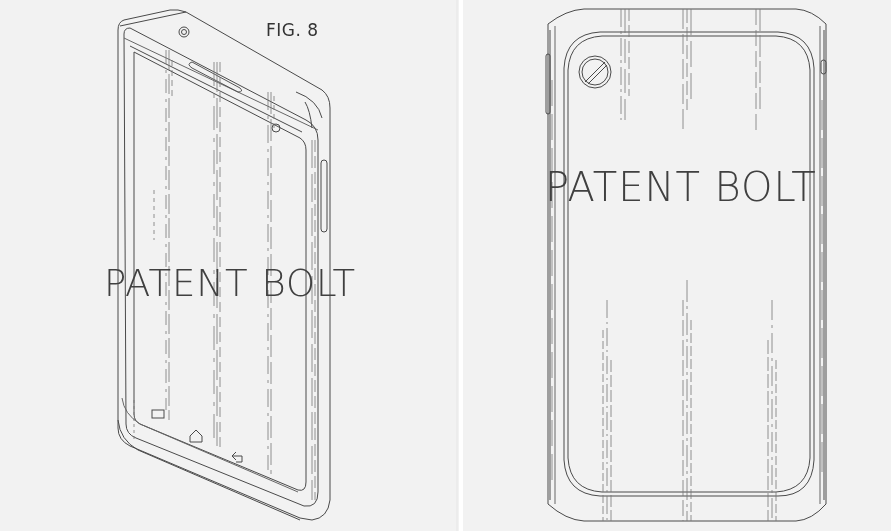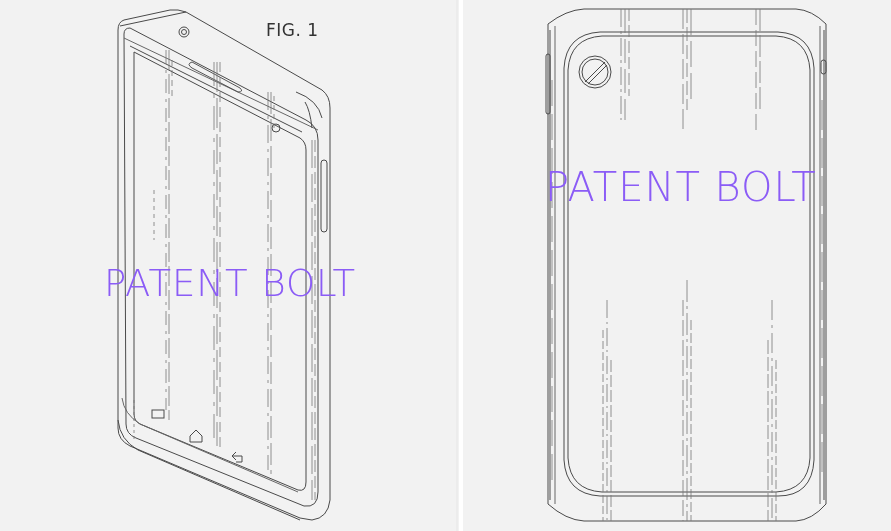--- a/index.html
+++ b/index.html
@@ -4,21 +4,21 @@
 <style>
   html,body{margin:0;padding:0;}
   body{width:891px;height:531px;overflow:hidden;background:#f2f2f2;position:relative;font-family:"DejaVu Sans",sans-serif;}
   .panel{position:absolute;top:0;height:531px;background:#f2f2f2;overflow:hidden;}
   #left{left:0;width:458px;}
   #right{left:464px;width:427px;}
   .divider{position:absolute;top:0;left:459px;width:4px;height:531px;background:#ffffff;}
   .divider-faint{position:absolute;top:0;left:456px;width:2px;height:531px;background:#ececec;}
   svg{position:absolute;left:0;top:0;}
   .fig-label{position:absolute;left:266px;top:20px;font-size:17px;color:#333;letter-spacing:0.5px;font-family:"DejaVu Sans",sans-serif;}
-  .wm{position:absolute;color:#8b5cf6;font-family:"DejaVu Sans",sans-serif;font-weight:300;letter-spacing:1px;white-space:nowrap;}
+  .wm{position:absolute;color:#404040;font-family:"DejaVu Sans",sans-serif;font-weight:300;letter-spacing:1px;white-space:nowrap;}
   #wm-left{left:104px;top:262px;font-size:37px;}
   #wm-right{left:545px;top:164px;font-size:40px;}
 </style>
 </head>
 <body>
 
 <div class="panel" id="left">
   <svg width="458" height="531" viewBox="0 0 458 531">
     <g fill="none" stroke="#4a4a4a" stroke-width="1">
 
@@ -59,21 +59,21 @@
       <path d="M220 62 L220 450" stroke-dasharray="10 5"></path>
       <path d="M268 92 L268 470" stroke-dasharray="18 6 3 6"></path>
       <path d="M271 92 L271 474" stroke-dasharray="22 5"></path>
       <path d="M274 96 L274 130" stroke-dasharray="5 4"></path>
       <path d="M312 140 L312 500" stroke-dasharray="28 6"></path>
       <path d="M315 140 L315 500" stroke-dasharray="12 4"></path>
       <path d="M154 190 L154 240" stroke-dasharray="4 4"></path>
       <path d="M134 400 L134 440" stroke-dasharray="3 3"></path>
     </g>
   </svg>
-  <div class="fig-label">FIG. 1</div>
+  <div class="fig-label">FIG. 8</div>
   <div class="wm" id="wm-left">PATENT BOLT</div>
 </div>
 
 <div class="divider-faint"></div>
 <div class="divider"></div>
 
 <div class="panel" id="right">
   <svg width="427" height="531" viewBox="464 0 427 531">
     <g fill="none" stroke="#4a4a4a" stroke-width="1">
 

